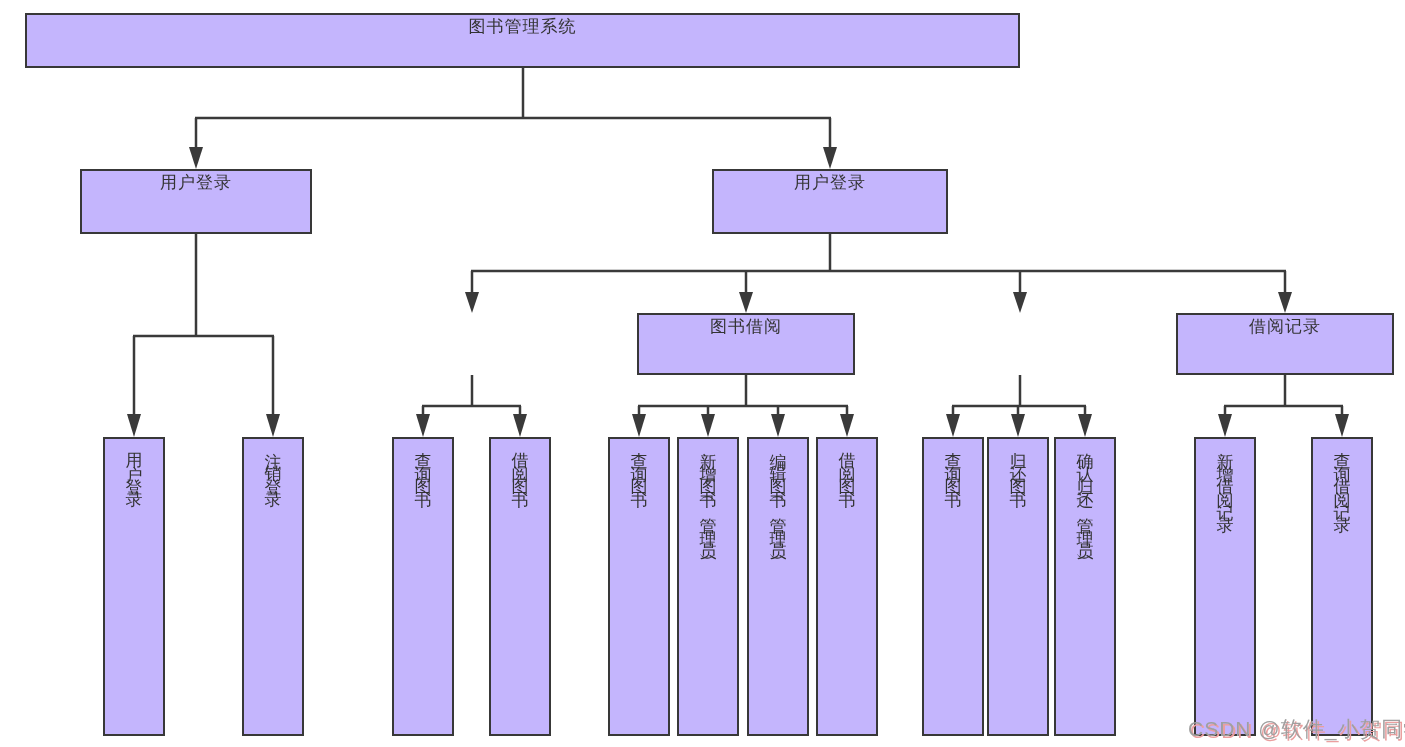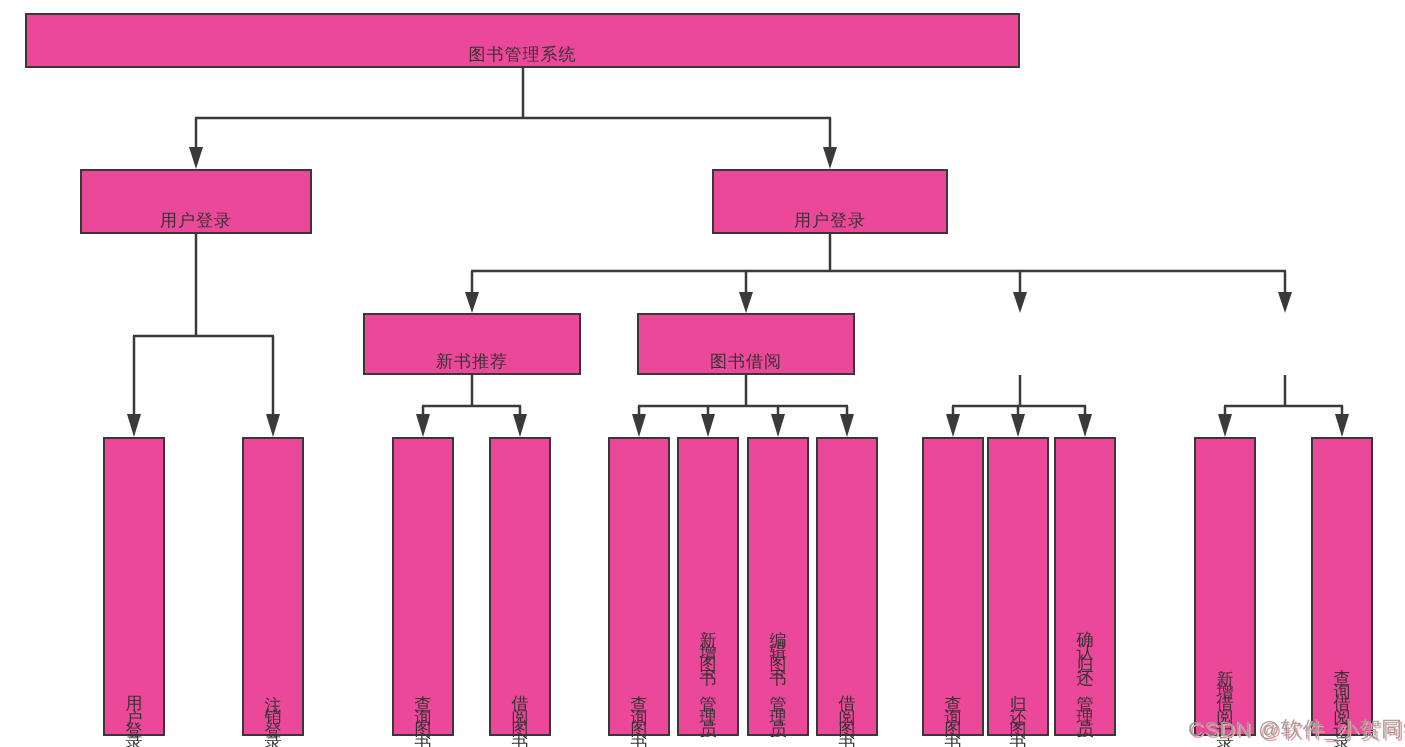--- a/index.html
+++ b/index.html
@@ -17,22 +17,22 @@
     background:var(--background);
     font-family:"Liberation Sans",sans-serif;
     color:var(--text);
     overflow:hidden;
   }
   .connectors{position:absolute;left:0;top:0;width:1405px;height:747px;}
   .box{
     position:absolute;
     box-sizing:border-box;
     border:2px solid var(--box-border);
-    background:#ec4899;
-    display:flex;align-items:flex-end;justify-content:center;
+    background:#c4b5fd;
+    display:flex;align-items:flex-start;justify-content:center;
   }
   .box.h span{
     font-size:17px;
     letter-spacing:1px;
     white-space:nowrap;
   }
   .box.v span{
     writing-mode:vertical-rl;
     text-orientation:mixed;
     font-size:17px;
@@ -124,25 +124,25 @@
     <span>图书管理系统</span>
   </div>
 
   <div class="box h" style="left:80px;top:169px;width:232px;height:65px;">
     <span>用户登录</span>
   </div>
   <div class="box h" style="left:712px;top:169px;width:236px;height:65px;">
     <span>用户登录</span>
   </div>
 
-  <div class="box h" style="left:363px;top:313px;width:218px;height:62px;">
-    <span>新书推荐</span>
-  </div>
   <div class="box h" style="left:637px;top:313px;width:218px;height:62px;">
     <span>图书借阅</span>
+  </div>
+  <div class="box h" style="left:1176px;top:313px;width:218px;height:62px;">
+    <span>借阅记录</span>
   </div>
 
   <div class="box v" style="left:103px;top:437px;width:62px;height:299px;">
     <span>用户登录</span>
   </div>
   <div class="box v" style="left:242px;top:437px;width:62px;height:299px;">
     <span>注销登录</span>
   </div>
 
   <div class="box v" style="left:392px;top:437px;width:62px;height:299px;">

